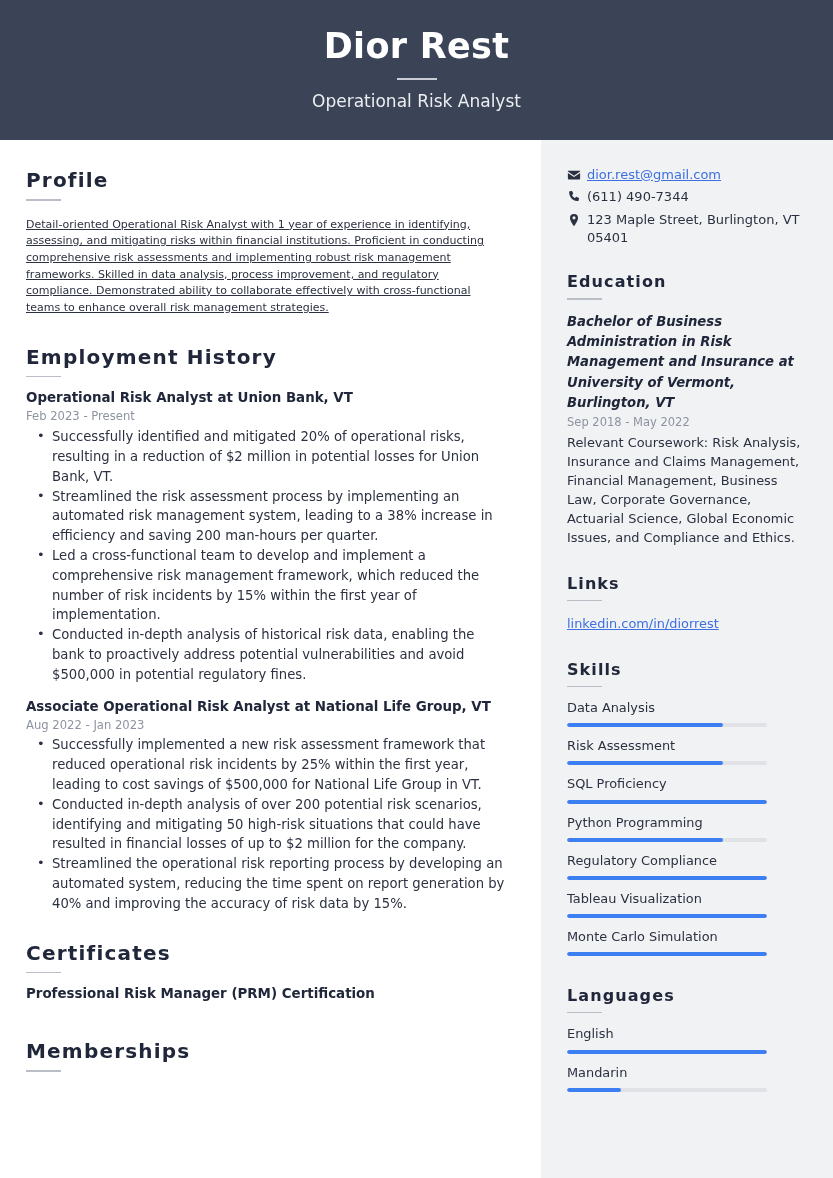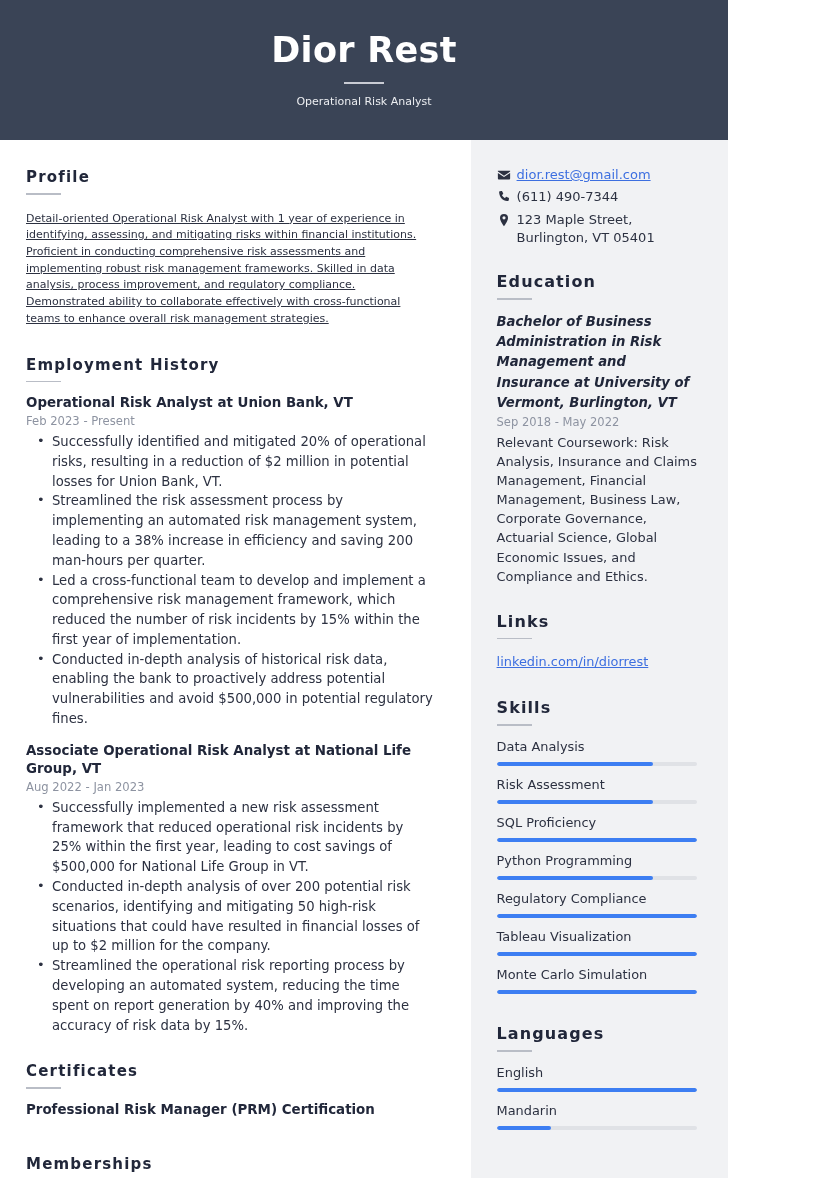--- a/index.html
+++ b/index.html
@@ -6,21 +6,21 @@
   * { box-sizing: border-box; }
   html, body {
     margin: 0; padding: 0;
     width: 833px; height: 1178px;
     background: #ffffff;
     font-family: "DejaVu Sans", "Liberation Sans", sans-serif;
     overflow: hidden;
   }
   .page {
     position: relative;
-    width: 728px; height: 1178px;
+    width: 833px; height: 1178px;
     background: #0f172a;
   }
 
   
   .header {
     height: 140px;
     background: #3a4456;
     display: flex;
     flex-direction: column;
     align-items: center;
@@ -35,21 +35,21 @@
     margin: 0;
   }
   .header-rule {
     width: 40px;
     height: 2px;
     background: #c9ccd4;
     margin: 13px 0 11px 0;
   }
   .header-title {
     color: #eceef1;
-    font-size: 11px;
+    font-size: 17px;
     font-weight: 400;
     line-height: 1.2;
   }
 
   
   .body {
     display: flex;
     height: 1038px;
     align-items: stretch;
   }
@@ -60,21 +60,21 @@
   }
   .col-side {
     width: 292px;
     background: #f1f2f4;
     padding: 26px 30px 0 26px;
   }
 
   
   .sec { margin-bottom: 6px; }
   .sec-head {
-    font-size: 15px;
+    font-size: 20px;
     font-weight: 700;
     color: #21273a;
     letter-spacing: 1.2px;
     margin: 0 0 7px 0;
     line-height: 1.2;
   }
   .sec-head.small {
     font-size: 16px;
     letter-spacing: 1.1px;
   }

